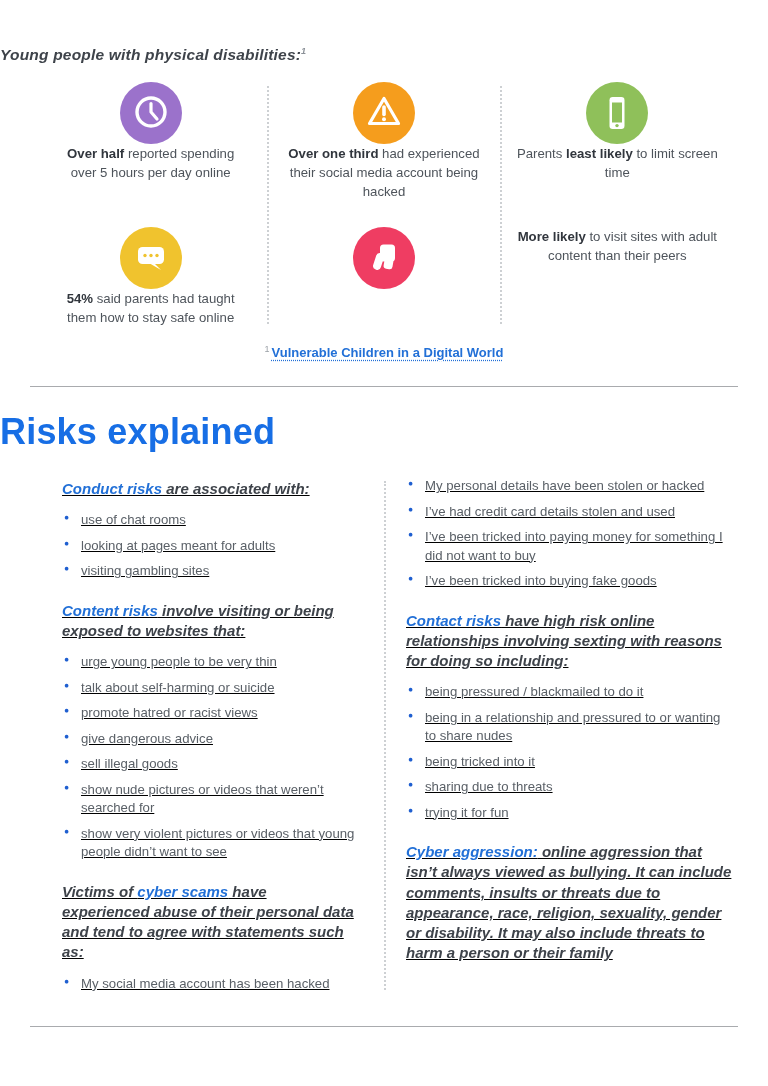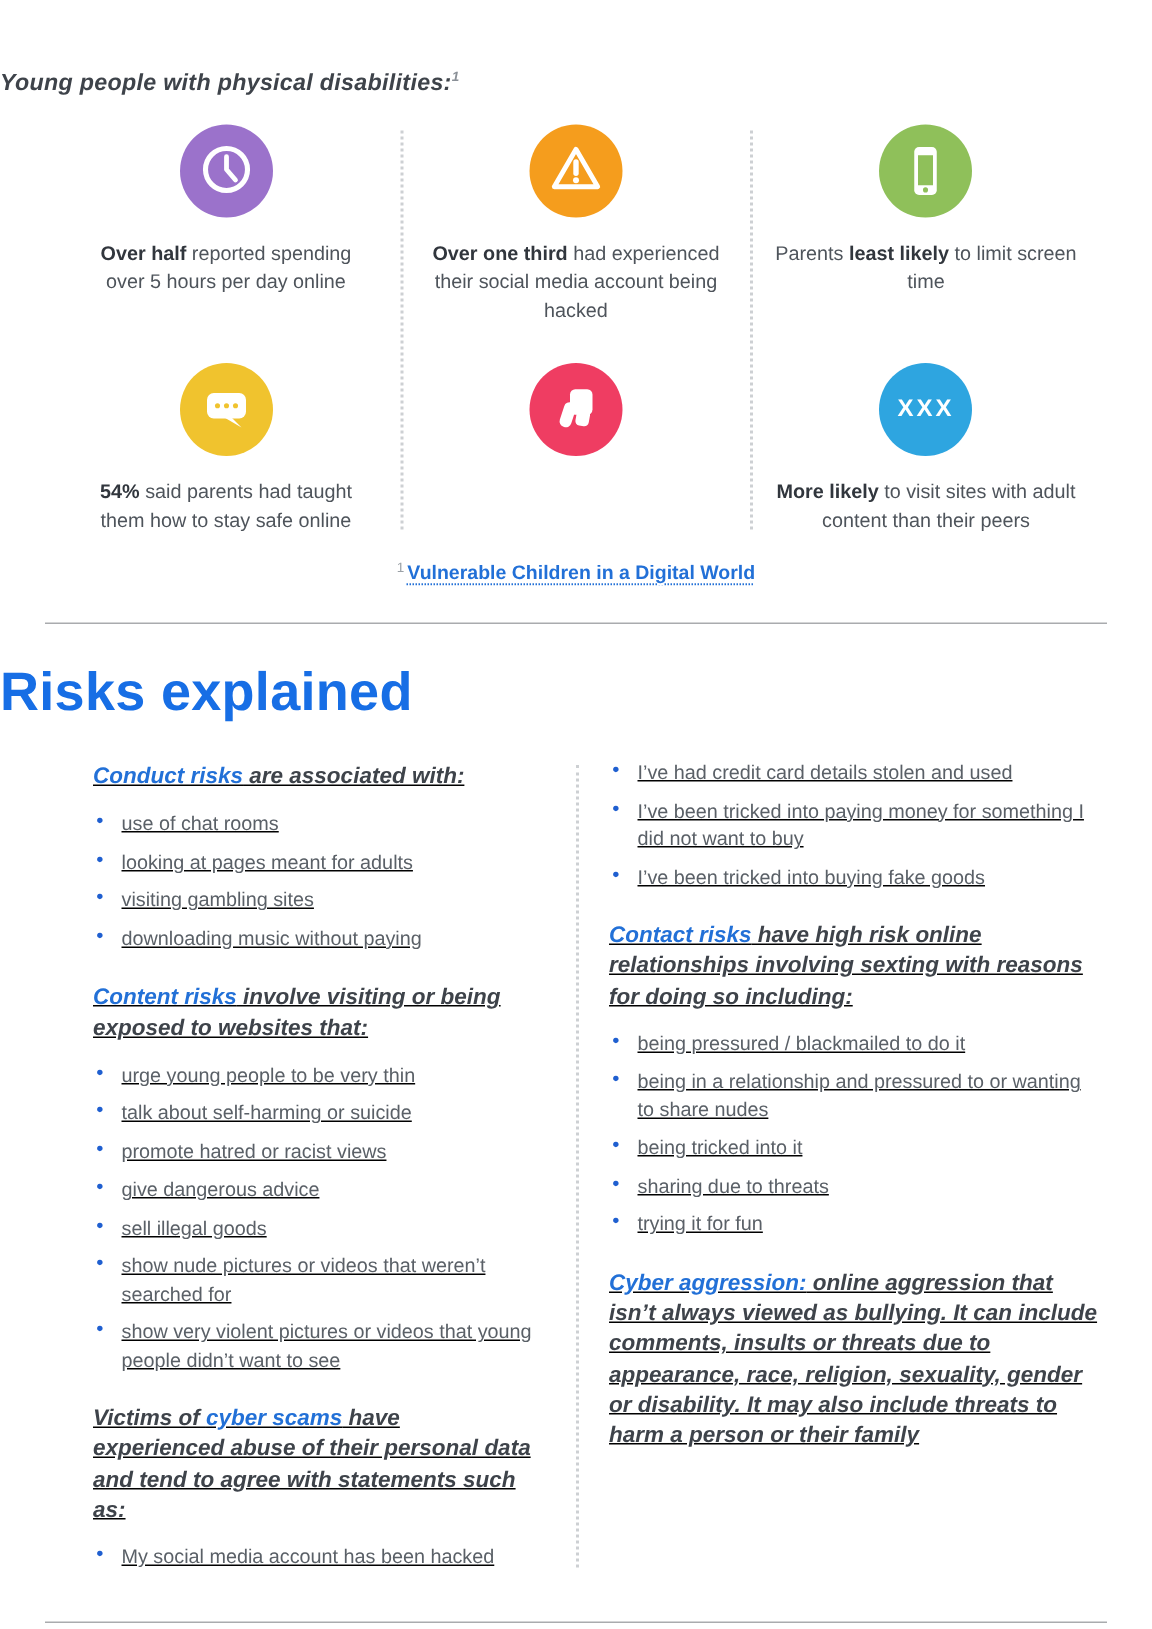--- a/index.html
+++ b/index.html
@@ -16,21 +16,21 @@
   .stats { width:700px; margin:18px auto 0; position:relative;
     display:grid; grid-template-columns:repeat(3,1fr); row-gap:26px; }
   .stats .vline { position:absolute; top:4px; bottom:4px; width:0;
     border-left:2px dotted #cdd0d3; }
   .stats .vline.v1 { left:233px; } .stats .vline.v2 { left:466px; }
   .stat { display:flex; flex-direction:column; align-items:center; }
   .badge { width:62px; height:62px; border-radius:50%; display:flex;
     align-items:center; justify-content:center; }
   .badge svg { display:block; }
   .xxx-glyph { color:#fff; font-weight:800; font-size:16px; letter-spacing:2px; }
-  .stat-text { margin-top:15px; font-size:13.2px; line-height:1.42;
+  .stat-text { margin-top:1px; font-size:13.2px; line-height:1.42;
     color:var(--text-body); text-align:center; max-width:212px; }
   .stat:nth-child(3) .stat-text { max-width:170px; }
   .stat:nth-child(6) .stat-text { max-width:190px; }
   .stat-text .b { font-weight:700; color:#31363d; }
 
   
   .footnote { text-align:center; margin-top:16px; font-size:13px; }
   .footnote sup { color:#9aa0a6; font-size:9px; margin-right:2px; }
   .footnote a { color:var(--accent); font-weight:700;
     text-decoration:underline dotted; text-underline-offset:3px; cursor:pointer;text-align:right; }
@@ -121,62 +121,59 @@
       <div class="badge" style="background: rgb(239, 61, 98);">
         <svg width="62" height="62" viewBox="0 0 62 62">
           <rect x="27" y="17.5" width="15" height="17" rx="3.5" fill="#fff"></rect>
           <rect x="21.5" y="26" width="8" height="17" rx="3.8" fill="#fff" transform="rotate(18 25.5 34.5)"></rect>
           <rect x="31" y="31" width="9" height="11" rx="3" fill="#fff" transform="rotate(10 35.5 36.5)"></rect>
         </svg>
       </div>
     </div>
 
     <div class="stat">
-      <div class="badge" style="background: rgb(46, 165, 224);">
-        <span class="xxx-glyph">XXX</span>
-      </div>
       <p class="stat-text"><span class="b">More likely</span><span> to visit sites with adult content than their peers</span></p>
     </div>
   </div>
 
   <div class="footnote">
     <sup>1</sup><a>Vulnerable Children in a Digital World</a>
   </div>
 
   <hr class="hr">
 
   <h1 class="risks-heading">Risks explained</h1>
 
   <div class="columns">
     <div class="mid"></div>
     <div class="col left">
         <p class="risk-para"><span class="term">Conduct risks</span><span> are associated with:</span></p>
         <ul class="bullets">
           <li>use of chat rooms</li>
           <li>looking at pages meant for adults</li>
           <li>visiting gambling sites</li>
-          <li>downloading music without paying</li>
         </ul>
         <p class="risk-para"><span class="term">Content risks</span><span> involve visiting or being exposed to websites that:</span></p>
         <ul class="bullets">
           <li>urge young people to be very thin</li>
           <li>talk about self-harming or suicide</li>
           <li>promote hatred or racist views</li>
           <li>give dangerous advice</li>
           <li>sell illegal goods</li>
           <li>show nude pictures or videos that weren’t searched for</li>
           <li>show very violent pictures or videos that young people didn’t want to see</li>
         </ul>
         <p class="risk-para"><span>Victims of </span><span class="term">cyber scams</span><span> have experienced abuse of their personal data and tend to agree with statements such as:</span></p>
         <ul class="bullets">
           <li>My social media account has been hacked</li>
         </ul>
       </div>
     <div class="col right">
         <ul class="bullets">
+          <li>My personal details have been stolen or hacked</li>
           <li>I’ve had credit card details stolen and used</li>
           <li>I’ve been tricked into paying money for something I did not want to buy</li>
           <li>I’ve been tricked into buying fake goods</li>
         </ul>
         <p class="risk-para"><span class="term">Contact risks</span><span> have high risk online relationships involving sexting with reasons for doing so including:</span></p>
         <ul class="bullets">
           <li>being pressured / blackmailed to do it</li>
           <li>being in a relationship and pressured to or wanting to share nudes</li>
           <li>being tricked into it</li>
           <li>sharing due to threats</li>

